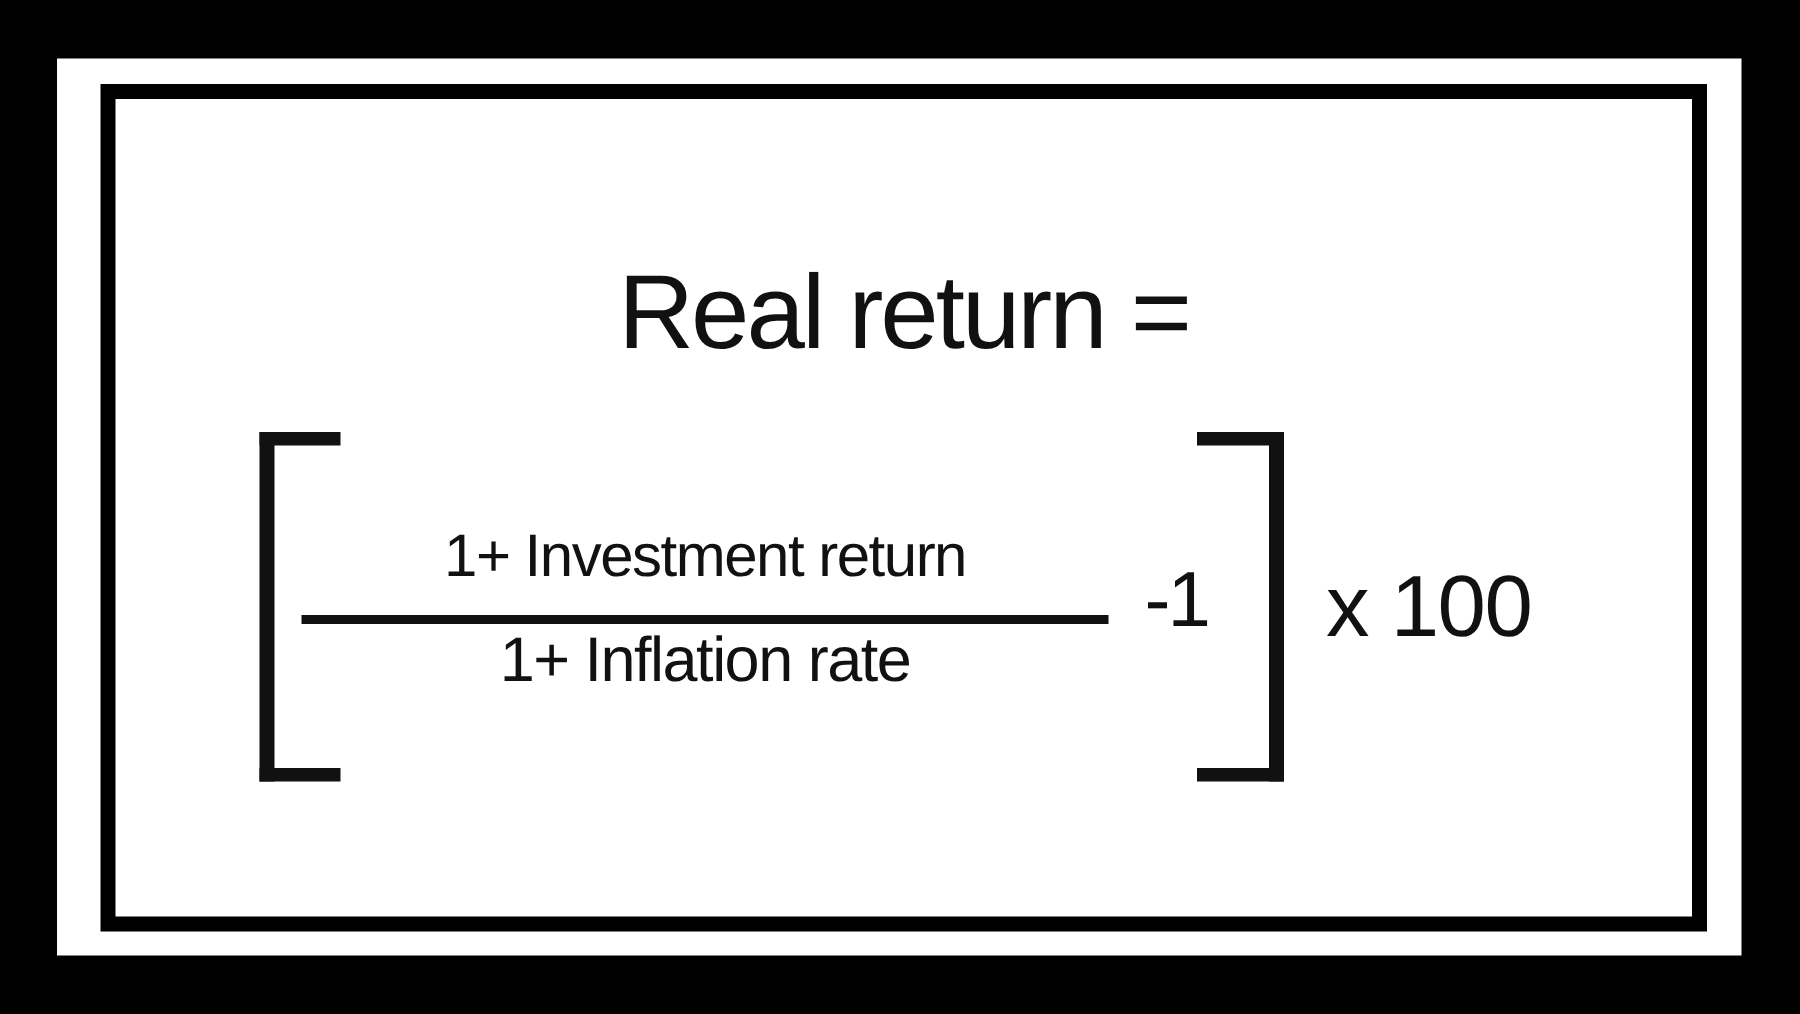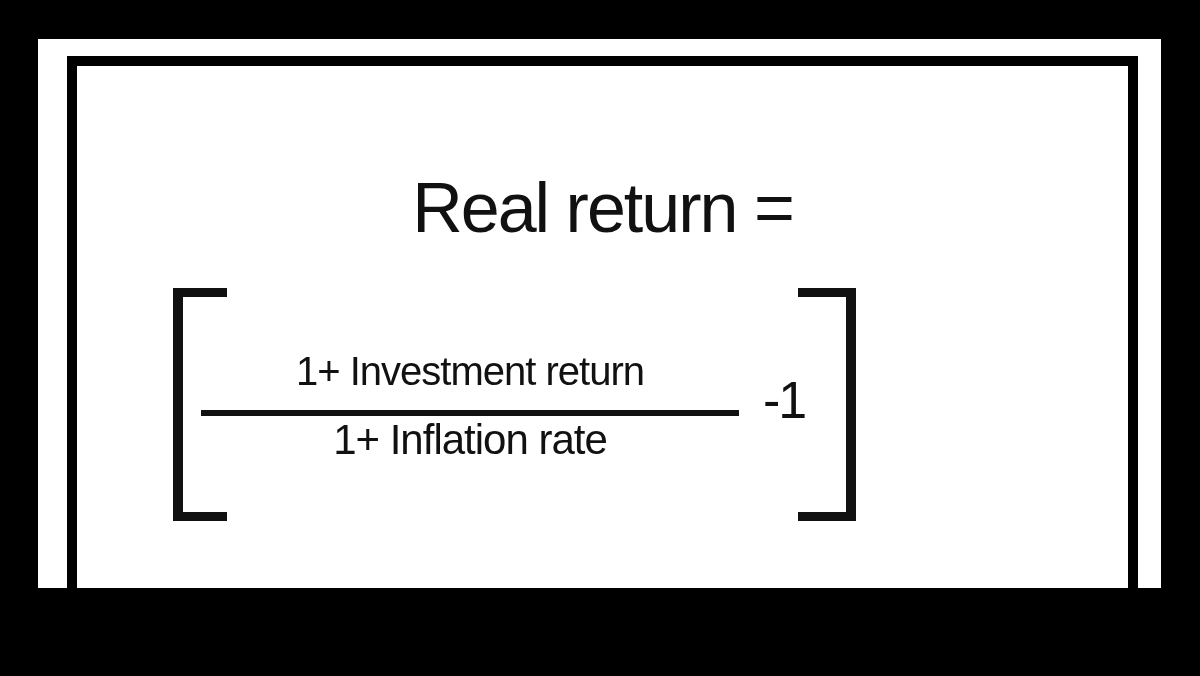--- a/index.html
+++ b/index.html
@@ -3,21 +3,21 @@
 <meta charset="utf-8">
 <style>
   html, body {
     margin: 0;
     padding: 0;
     background: #000;
   }
   .stage {
     position: relative;
     width: 1200px;
-    height: 588px;
+    height: 676px;
     background: var(--bg, #000);
     color: var(--ink, #111);
     font-family: "Liberation Sans", sans-serif;
     overflow: hidden;
   }
   .white-frame {
     position: absolute;
     left: 38px; top: 39px;
     width: 1123px; height: 598px;
     background: var(--panel, #fff);
@@ -117,14 +117,15 @@
   <div class="numerator">1+ Investment return</div>
 
   <div class="frac-bar"></div>
 
   <div class="denominator">1+ Inflation rate</div>
 
   <div class="minus-one">-1</div>
 
   <div class="bracket bracket-right"></div>
 
+  <div class="multiplier">x 100</div>
 
 </div>
 
 </body></html>

